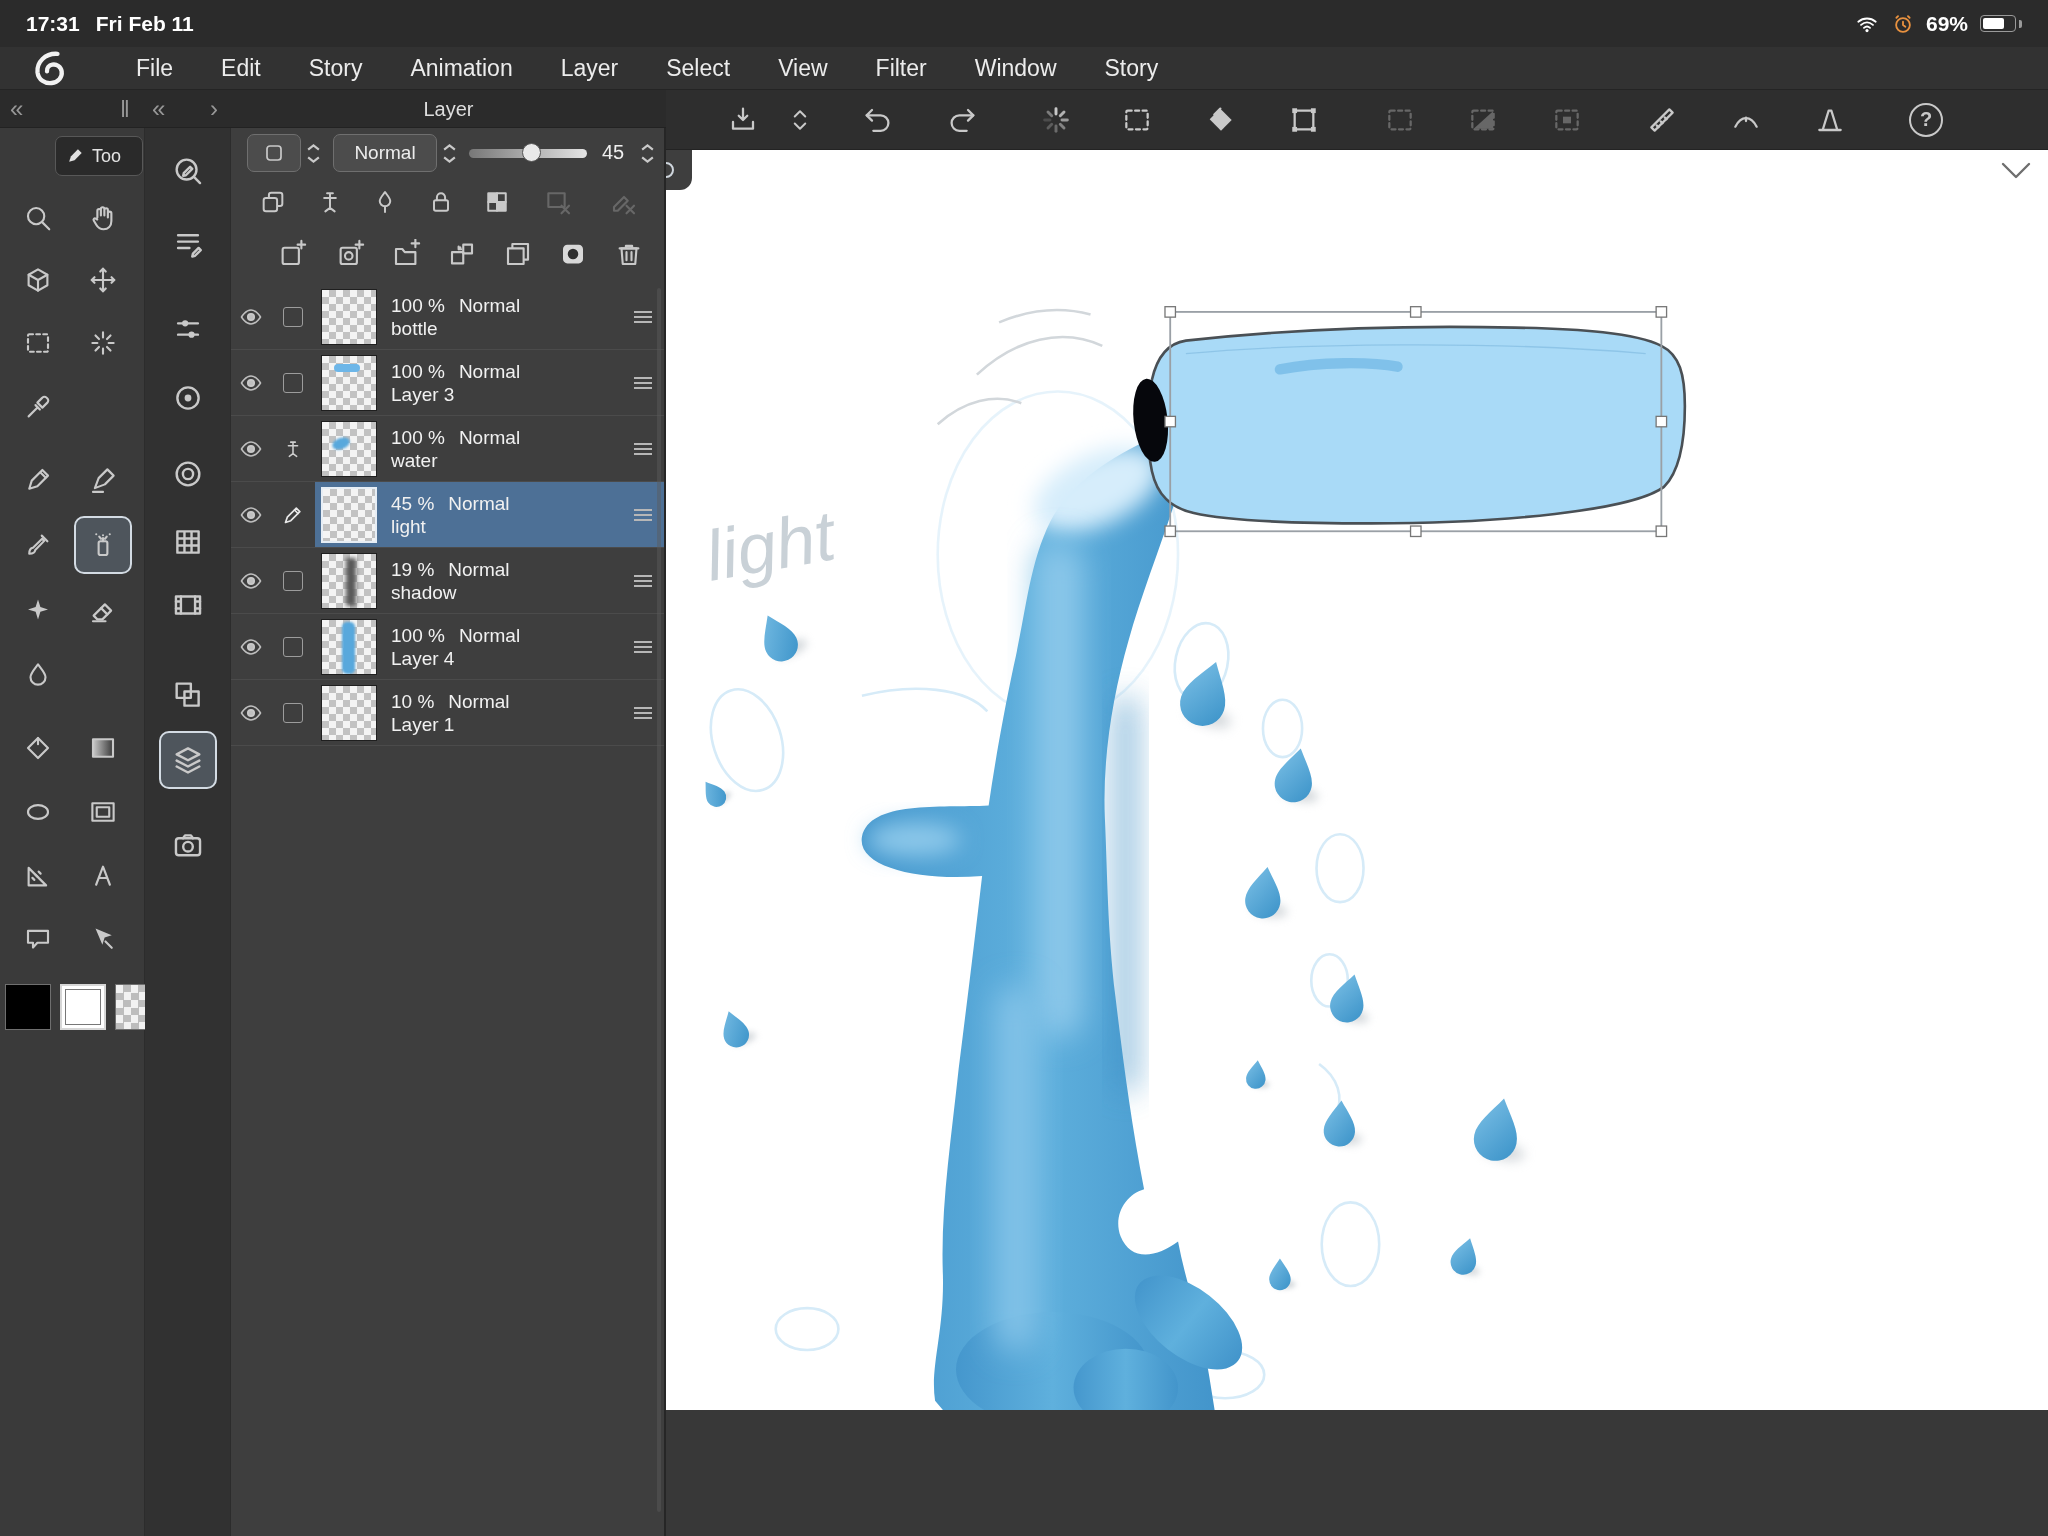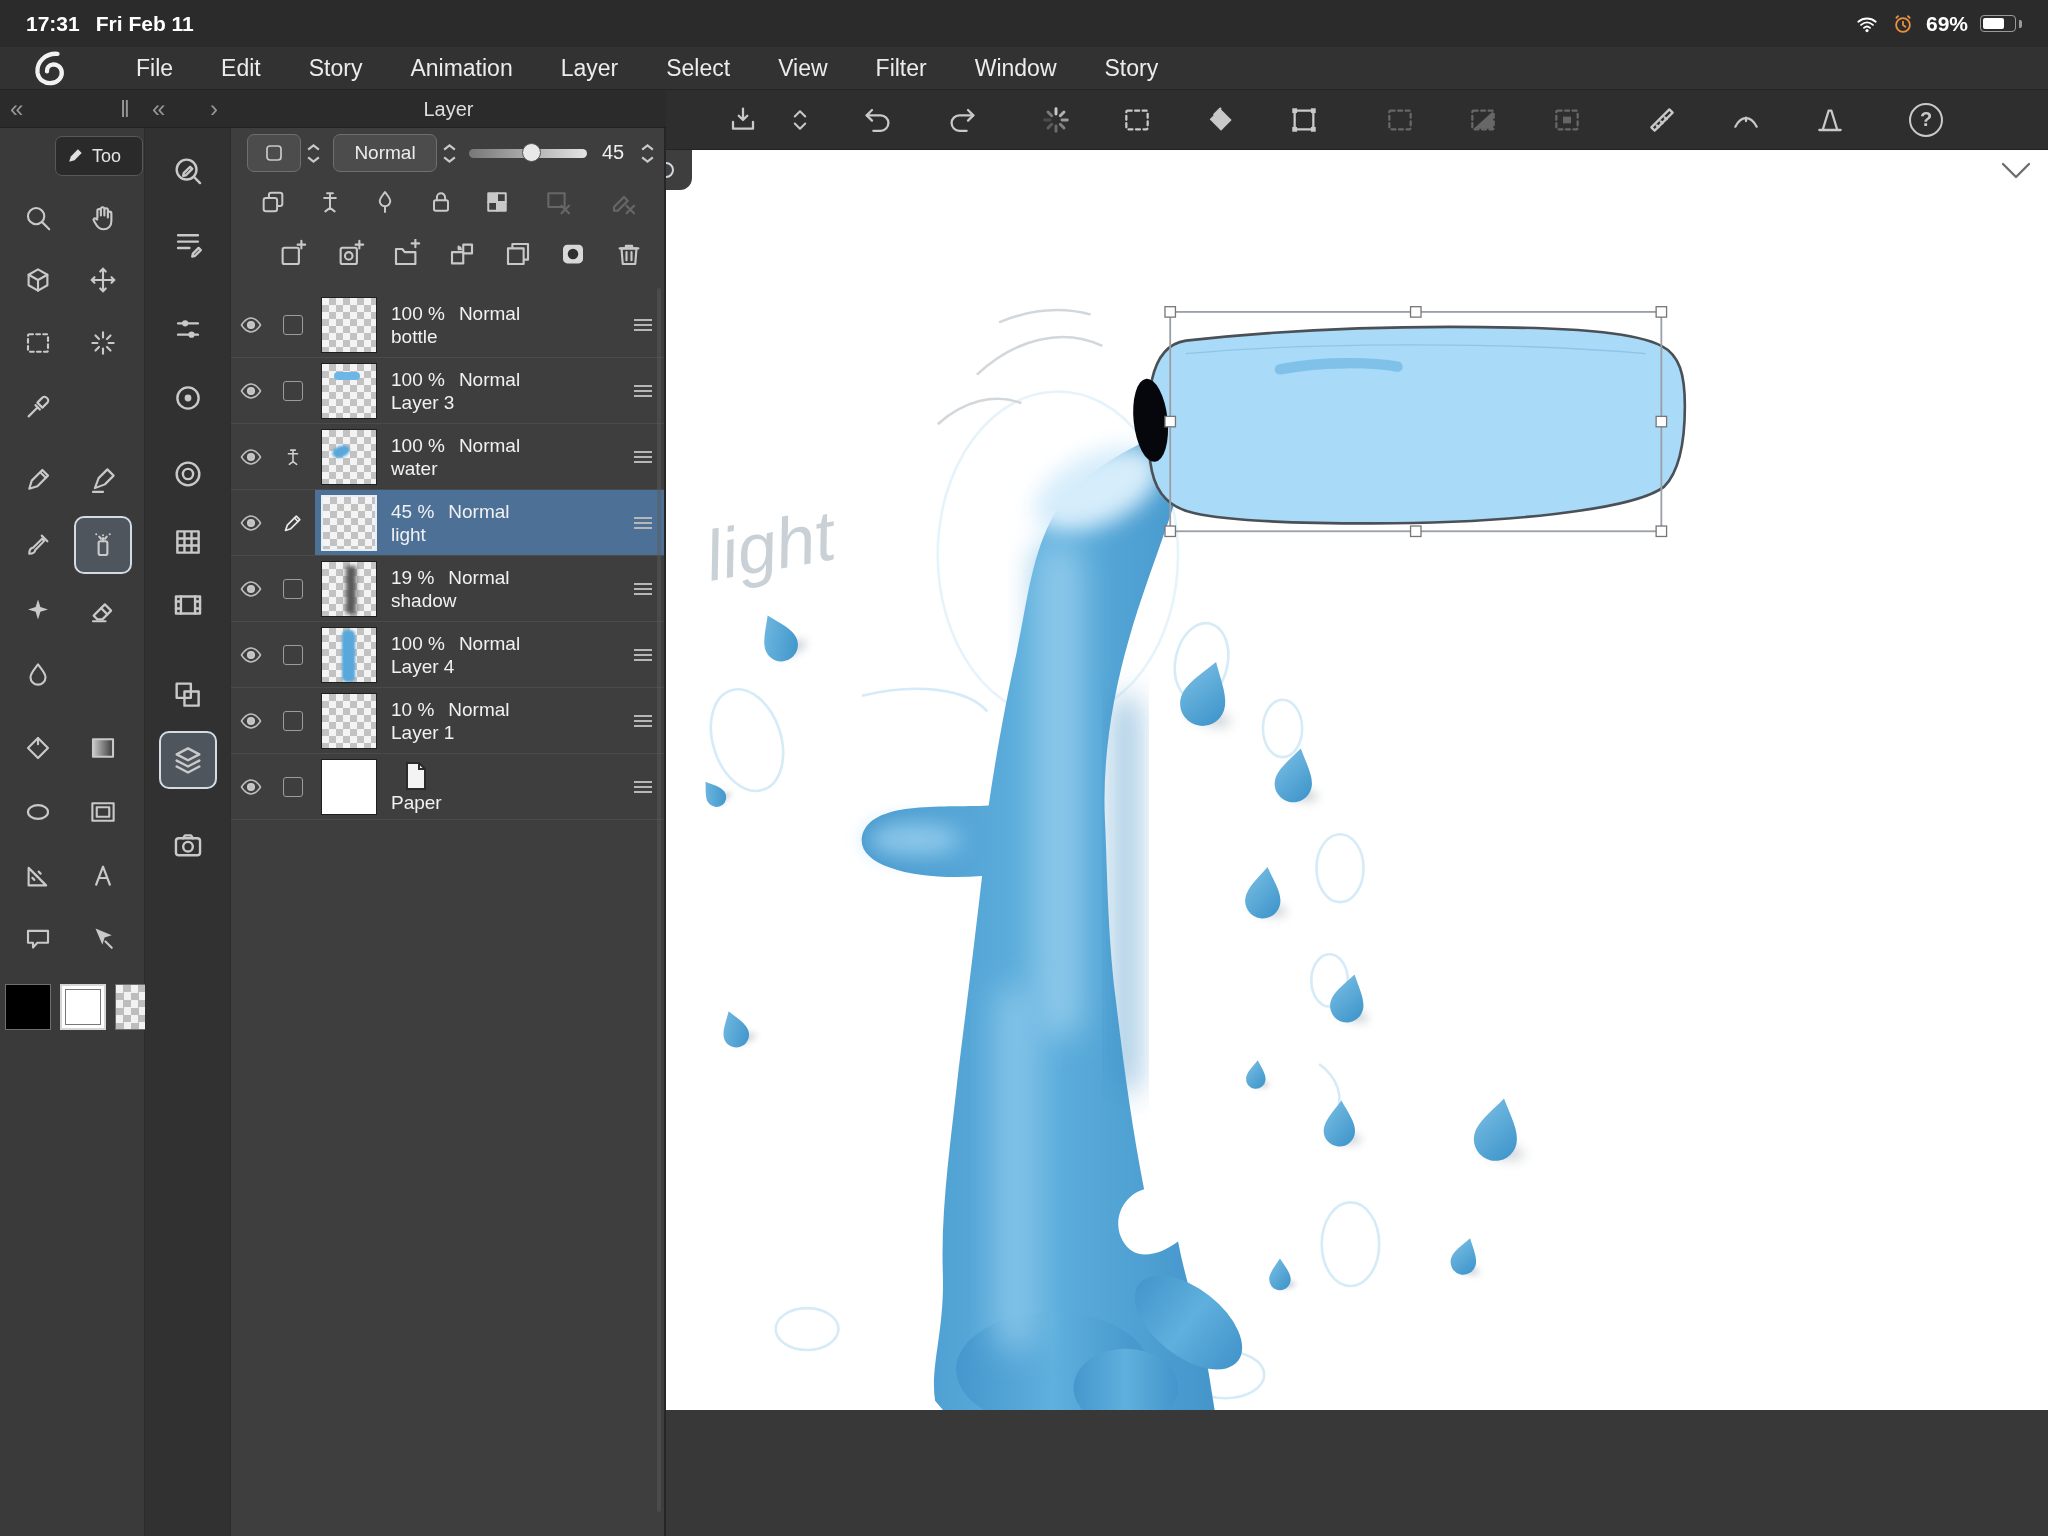--- a/index.html
+++ b/index.html
@@ -51,21 +51,21 @@
 .layer-panel{position:absolute;left:231px;top:128px;width:435px;bottom:0;background:#3e3e3e;border-right:2px solid #262626}
 .combo{position:absolute;height:38px;background:#4c4c4c;border:1px solid #6f6f6f;border-radius:7px;
   display:flex;align-items:center;justify-content:center;font-size:19px;color:#ececec}
 .stepper{position:absolute;width:20px;height:38px;display:flex;flex-direction:column;justify-content:center;gap:3px;align-items:center}
 .stepper svg{width:15px;height:9px;stroke:#c9c9c9;fill:none;stroke-width:2}
 .slider{position:absolute;width:118px;height:38px;display:flex;align-items:center}
 .track{width:100%;height:9px;border-radius:5px;background:linear-gradient(to right,#777,#e4e4e4)}
 .knob{position:absolute;left:45%;top:9px;width:19px;height:19px;border-radius:50%;background:#e9e9e9;border:1px solid #555}
 .lp-val{position:absolute;font-size:20px;color:#efefef;text-align:center}
 .ci{position:absolute;top:2px;width:40px;height:40px;transform:translateX(-50%)}
-.layer-list{position:absolute;left:0;top:164px;right:0}
+.layer-list{position:absolute;left:0;top:156px;right:0}
 .layer-row{display:flex;height:66px;border-bottom:1px solid #4b4b4b;align-items:stretch}
 .l-eye{width:40px;display:flex;align-items:center;justify-content:center;flex:none}
 .l-ctrl{width:44px;display:flex;align-items:center;justify-content:center;flex:none}
 .l-content{flex:1;display:flex;align-items:center;padding-left:6px;gap:14px;position:relative}
 .layer-row.selected .l-content{background:#4d7096}
 .thumb{width:56px;height:56px;border:1px solid #1f1f1f;position:relative;flex:none;overflow:hidden}
 .thumb.checker{background-image:repeating-conic-gradient(#c2c2c2 0 25%,#f4f4f4 0 50%);background-size:14px 14px}
 .thumb.paper{background:#fff}
 .layer-row.selected .thumb{border:2px solid #e7eef5}
 .ovl{position:absolute}
@@ -686,44 +686,20 @@
         
         <span class="l-line1">
           <span>10 %</span>
           <span>Normal</span>
         </span>
         <span>Layer 1</span>
       </span>
       <span class="grip"></span>
     </div>
   </div>
-        <div class="layer-row paper-row">
-    <span class="l-eye ic">
-      <svg width="26" height="18" viewBox="0 0 26 18">
-              <path d="M13 2C7.5 2 3.5 9 3.5 9S7.5 16 13 16s9.5-7 9.5-7S18.5 2 13 2z" fill="none" stroke="#bfbfbf" stroke-width="1.6"></path>
-              <circle cx="13" cy="9" r="3.2" fill="#bfbfbf"></circle>
-            </svg>
-    </span>
-    <span class="l-ctrl">
-      <span class="cb" style="display: flex;"></span>
-
-    </span>
-    <div class="l-content">
-      <span class="thumb paper"></span>
-      <span class="l-text">
-        <svg class="paper-glyph" width="26" height="30" viewBox="0 0 26 30">
-                <path d="M4 2h12l6 6v20H4z" fill="#f4f4f4" stroke="#2b2b2b" stroke-width="2"></path>
-                <path d="M16 2v6h6" fill="none" stroke="#2b2b2b" stroke-width="2"></path>
-              </svg>
-
-        <span>Paper</span>
-      </span>
-      <span class="grip"></span>
-    </div>
-  </div>
       </div>
     <div class="lp-scroll"></div>
   </div>
 
   <div class="top-toolbar">
     <span class="tb ic" style="left:77px">
         <svg width="32" height="32" viewBox="0 0 24 24">
           <path d="M12 3.5V12M12 12L8.8 8.8M12 12l3.2-3.2"></path>
           <path d="M4.5 13.5v5h15v-5"></path>
         </svg>

